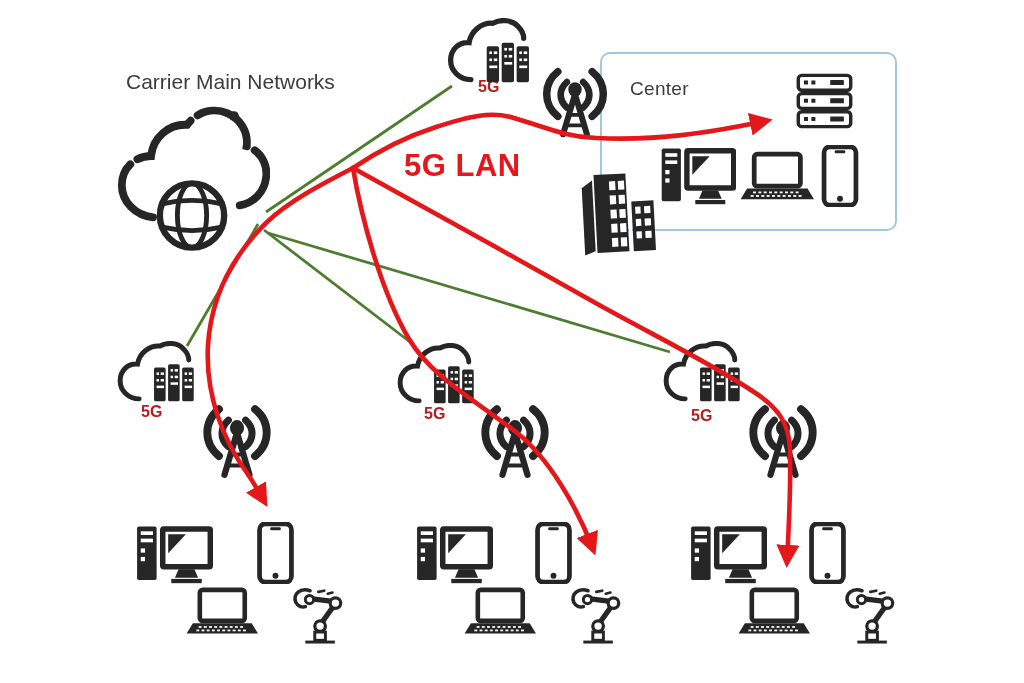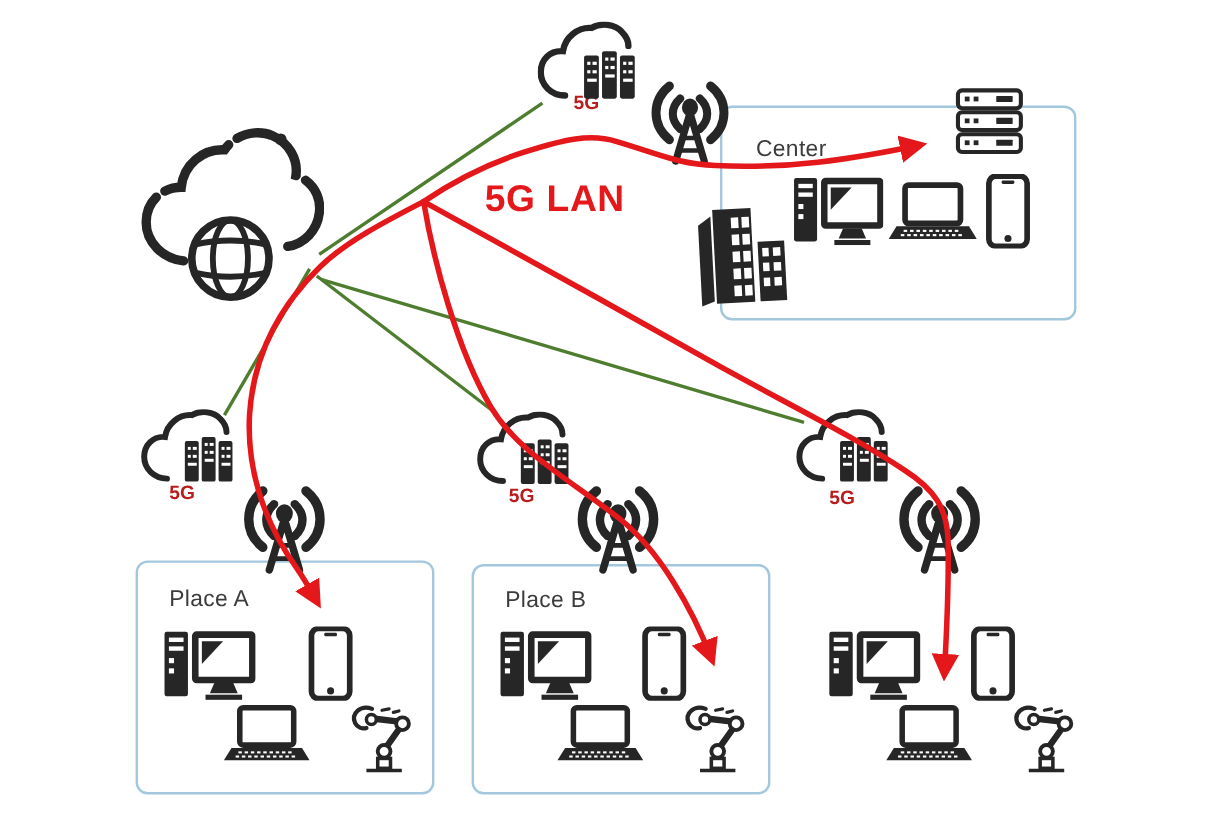--- a/index.html
+++ b/index.html
@@ -181,37 +181,32 @@
       <circle cx="77" cy="29" r="9" fill="#fff" stroke="currentColor" stroke-width="5.5"></circle>
       <circle cx="51" cy="68" r="9" fill="#fff" stroke="currentColor" stroke-width="5.5"></circle>
       <rect x="42" y="78" width="18" height="14" fill="#fff" stroke="currentColor" stroke-width="5"></rect>
       <path class="ink-s" stroke-width="5" d="M26,95 L76,95"></path>
     </symbol>
   </defs>
 </svg>
 
 <div id="canvas">
 
-  <div class="site-box" style="left:600px;top:52px;width:293px;height:175px;margin-top:36px;">
+  <div class="site-box" style="left:600px;top:52px;width:293px;height:175px;">
     <div class="site-label" style="left:28px;top:24px;">Center</div>
-  </div>
-  <div class="site-box" style="left:113px;top:467px;width:245px;height:191px;">
-    <div class="site-label" style="left:26px;top:20px;">Place A</div>
-  </div>
-  <div class="site-box" style="left:393px;top:470px;width:245px;height:188px;">
-    <div class="site-label" style="left:26px;top:18px;">Place B</div>
   </div>
 
   <svg id="green-layer" class="layer" viewBox="0 0 1024 683">
     <path class="green-line" d="M266,212 L452,86"></path>
     <path class="green-line" d="M258,224 L187,346"></path>
     <path class="green-line" d="M264,230 L414,345"></path>
     <path class="green-line" d="M268,233 L670,352"></path>
   </svg>
 
+  <div class="txt" id="carrier-title">Carrier Main Networks</div>
   <div class="txt" id="lan-label">5G LAN</div>
   <div class="txt g5" style="left:478px;top:78px;">5G</div>
   <div class="txt g5" style="left:141px;top:403px;">5G</div>
   <div class="txt g5" style="left:424px;top:405px;">5G</div>
   <div class="txt g5" style="left:691px;top:407px;">5G</div>
 
   <svg class="ic" style="left:114px;top:100px;width:156px;height:152px;">
       <use href="#sym-cloud-globe"></use>
     </svg>
 

